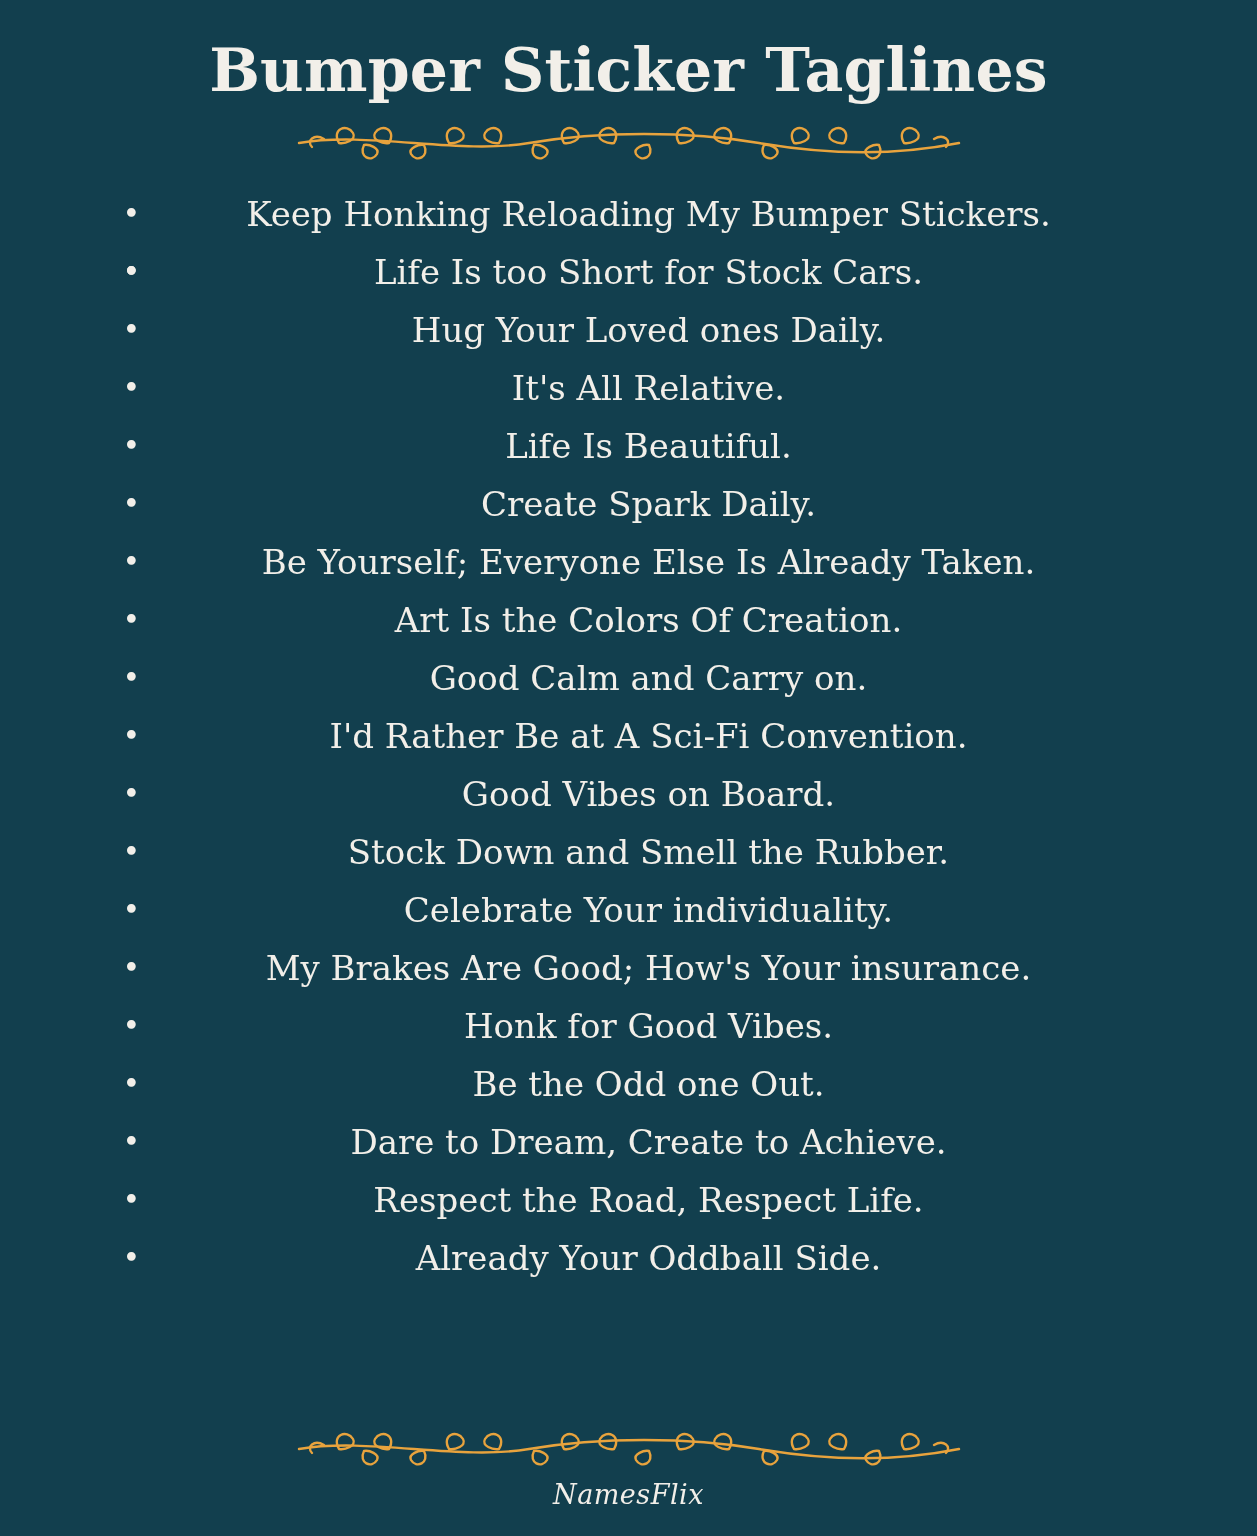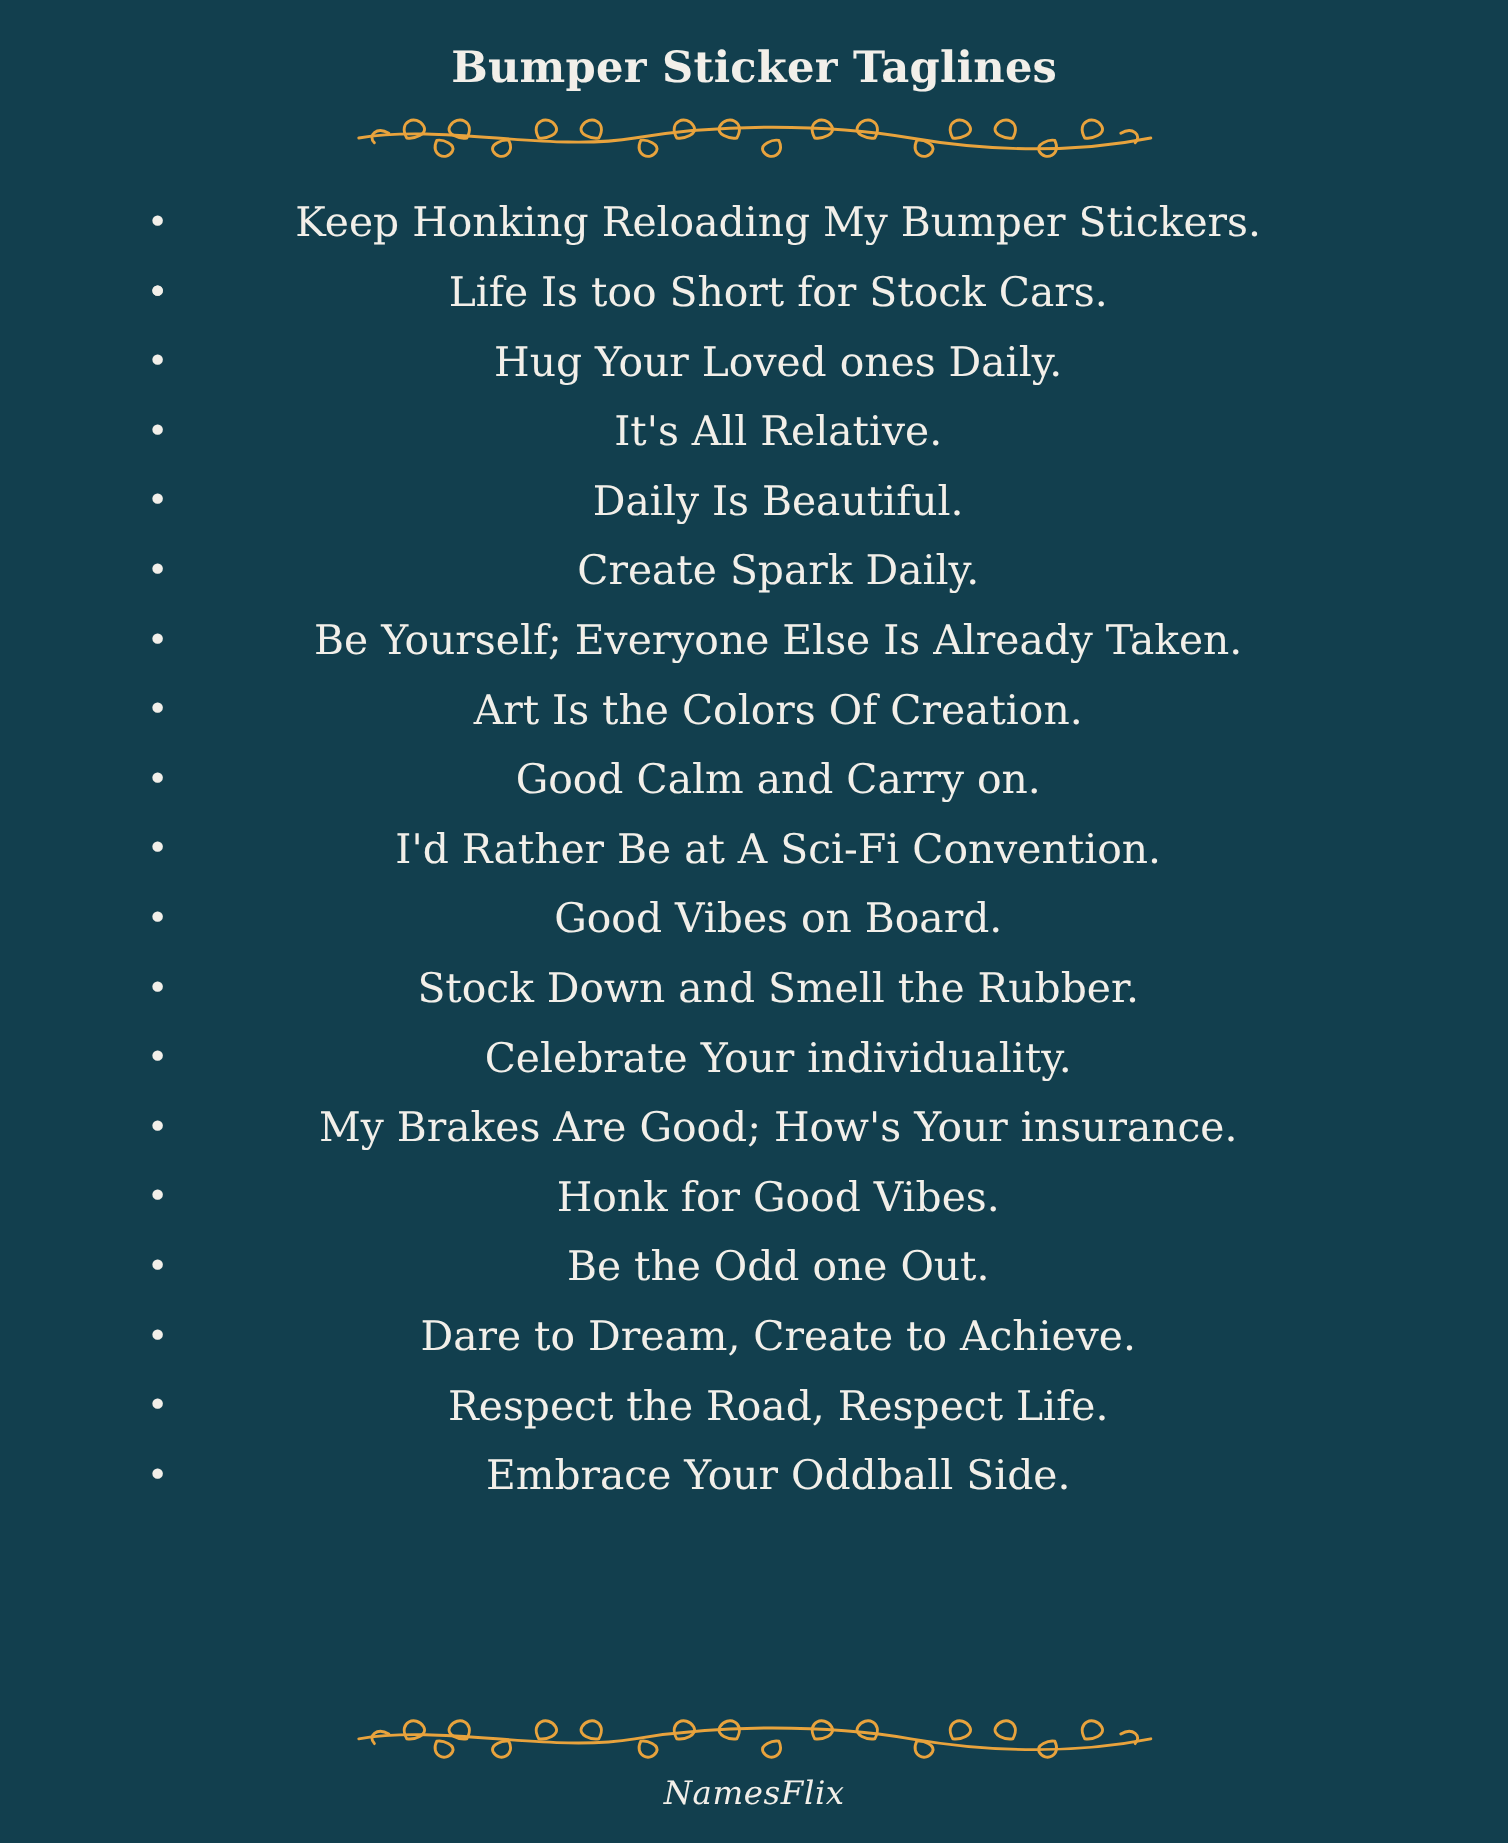--- a/index.html
+++ b/index.html
@@ -20,21 +20,21 @@
     box-sizing: border-box;
     display: flex;
     flex-direction: column;
     align-items: center;
     padding-top: 36px;
   }
   .title {
     color: #f2efe9;
     font-family: "DejaVu Serif", serif;
     font-weight: bold;
-    font-size: 36px;
+    font-size: 60px;
     letter-spacing: 0.2px;
     text-align: center;
     line-height: 1.15;
     margin: 0 0 8px 0;
   }
   .divider {
     width: 700px;
     height: 48px;
     display: block;
     margin: 0 auto;
@@ -106,35 +106,35 @@
       <path d="M45 20 c -10 -6, -18 2, -12 8"></path>
     </g>
   </svg>
 
   <ul class="list">
     <li><span class="bullet">•</span><span>Keep Honking Reloading My Bumper Stickers.</span></li>
     <li><span class="bullet">•</span></li>
     <li><span class="bullet">•</span><span>Life Is too Short for Stock Cars.</span></li>
     <li><span class="bullet">•</span><span>Hug Your Loved ones Daily.</span></li>
     <li><span class="bullet">•</span><span>It's All Relative.</span></li>
-    <li><span class="bullet">•</span><span>Daily Is Beautiful.</span></li>
+    <li><span class="bullet">•</span><span>Life Is Beautiful.</span></li>
     <li><span class="bullet">•</span><span>Create Spark Daily.</span></li>
     <li><span class="bullet">•</span><span>Be Yourself; Everyone Else Is Already Taken.</span></li>
     <li><span class="bullet">•</span><span>Art Is the Colors Of Creation.</span></li>
     <li><span class="bullet">•</span><span>Good Calm and Carry on.</span></li>
     <li><span class="bullet">•</span><span>I'd Rather Be at A Sci-Fi Convention.</span></li>
     <li><span class="bullet">•</span><span>Good Vibes on Board.</span></li>
     <li><span class="bullet">•</span><span>Stock Down and Smell the Rubber.</span></li>
     <li><span class="bullet">•</span><span>Celebrate Your individuality.</span></li>
     <li><span class="bullet">•</span><span>My Brakes Are Good; How's Your insurance.</span></li>
     <li><span class="bullet">•</span><span>Honk for Good Vibes.</span></li>
     <li><span class="bullet">•</span><span>Be the Odd one Out.</span></li>
     <li><span class="bullet">•</span><span>Dare to Dream, Create to Achieve.</span></li>
     <li><span class="bullet">•</span><span>Respect the Road, Respect Life.</span></li>
-    <li><span class="bullet">•</span><span>Embrace Your Oddball Side.</span></li>
+    <li><span class="bullet">•</span><span>Already Your Oddball Side.</span></li>
   </ul>
 
   <div class="spacer"></div>
 
   <svg class="divider" viewBox="0 0 700 48">
     <g fill="none" stroke="#e8a33d" stroke-width="2.4" stroke-linecap="round">
       <path d="M20 24 C 90 12, 180 36, 250 24 S 410 12, 480 24 S 620 36, 680 24"></path>
       <path d="M60 24 c -8 -14, 8 -20, 14 -10 c 4 7, -8 11, -14 10 Z"></path>
       <path d="M110 24 c 8 -14, -8 -20, -14 -10 c -4 7, 8 11, 14 10 Z"></path>
       <path d="M170 24 c -8 -14, 8 -20, 14 -10 c 4 7, -8 11, -14 10 Z"></path>

